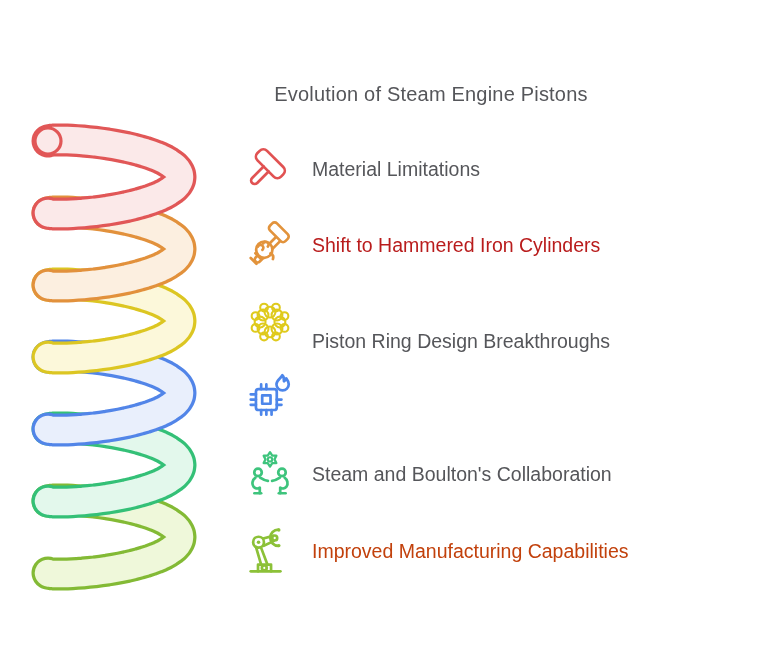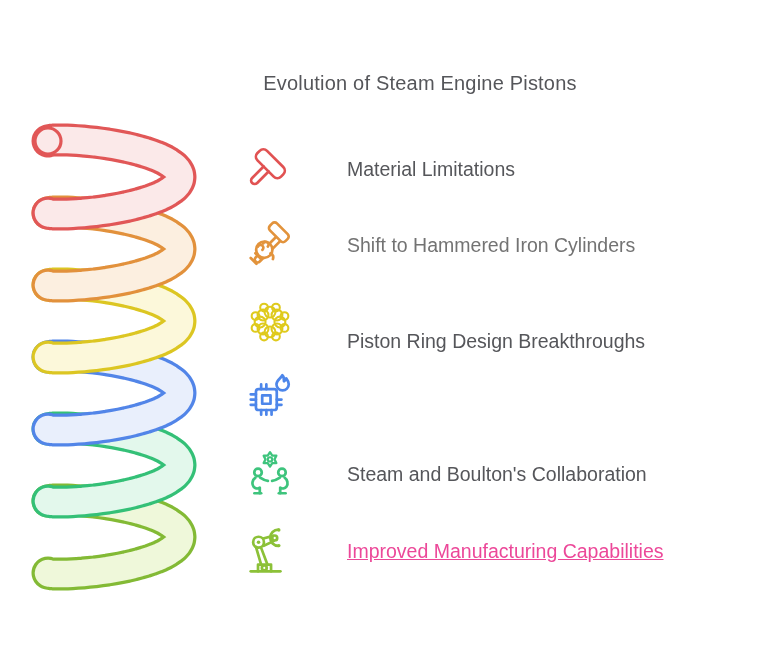--- a/index.html
+++ b/index.html
@@ -1,26 +1,26 @@
 <!DOCTYPE html>
 <html><head>
 <meta charset="utf-8">
 <style>
   html,body{margin:0;padding:0;}
   body{
     width:768px;height:653px;background:#ffffff;position:relative;overflow:hidden;
     font-family:"Liberation Sans",sans-serif;
   }
   .title{
-    position:absolute;top:67px;left:222px;width:386px;margin:5px;
+    position:absolute;top:67px;left:222px;width:386px;margin:16px;
     font-size:20px;font-weight:400;text-align:center;letter-spacing:.2px;
   }
   .spiral{position:absolute;left:0;top:0;}
   .items{position:absolute;left:245px;top:131px;width:510px;}
-  .row{height:76.4px;display:flex;align-items:center;gap:35px;}
+  .row{height:76.4px;display:flex;align-items:center;}
   .icon{width:50px;height:50px;flex:0 0 50px;display:flex;align-items:center;justify-content:center;}
   .icon svg{width:50px;height:50px;display:block;}
   .icon svg *{vector-effect:none;}
   .ico-stroke{fill:none;stroke:currentColor;stroke-width:2.6;stroke-linecap:round;stroke-linejoin:round;}
   .ico-thin{fill:none;stroke:currentColor;stroke-width:2;stroke-linecap:round;stroke-linejoin:round;}
   .ico-fillwhite{fill:#ffffff;stroke:currentColor;stroke-width:2.6;stroke-linecap:round;stroke-linejoin:round;}
   .ico-dot{fill:currentColor;stroke:none;}
   .label{font-size:19.5px;font-weight:400;padding-left:17px;white-space:nowrap;}
 </style>
 </head>
@@ -68,21 +68,21 @@
         </g>
         <circle class="ico-fillwhite" cx="18.5" cy="27.5" r="7.8"></circle>
         <path class="ico-stroke" d="M12.5 24.5 a2.7 2.7 0 1 1 4.2 3.2"></path>
         <path class="ico-stroke" d="M17.5 21.5 a2.7 2.7 0 1 1 4.4 3"></path>
         <path class="ico-stroke" d="M24.5 31 q3.5 1.5 2.3 5.5"></path>
         <g transform="rotate(45 33 11)">
           <rect class="ico-fillwhite" x="22" y="6.5" width="21" height="9.5" rx="3.2"></rect>
         </g>
       </svg>
     </span>
-    <span class="label" style="color: #737373;">Shift to Hammered Iron Cylinders</span>
+    <span class="label" style="color: #b91c1c;">Shift to Hammered Iron Cylinders</span>
   </div>
 
   <div class="row">
     <span class="icon" style="color: rgb(223, 202, 28);">
       <svg viewBox="0 0 48 48">
         <circle class="ico-thin" cx="33.5" cy="24" r="5.2"></circle>
           <circle class="ico-thin" cx="30.7" cy="30.7" r="5.2"></circle>
         <circle class="ico-thin" cx="24" cy="33.5" r="5.2"></circle>
           <circle class="ico-thin" cx="17.3" cy="30.7" r="5.2"></circle>
         <circle class="ico-thin" cx="14.5" cy="24" r="5.2"></circle>
@@ -149,16 +149,16 @@
         <circle class="ico-stroke" cx="13" cy="15.5" r="5.2"></circle>
         <circle class="ico-dot" cx="13" cy="15.5" r="1.7"></circle>
         <path class="ico-stroke" d="M17.5 12 L27 9.5"></path>
         <path class="ico-stroke" d="M18 19 L27.5 14.5"></path>
         <circle class="ico-stroke" cx="28.5" cy="11.5" r="2.4"></circle>
         <path class="ico-stroke" d="M32 3.5 A7.8 7.8 0 0 0 32 19.1"></path>
         <circle class="ico-dot" cx="32.5" cy="3.8" r="1.6"></circle>
         <circle class="ico-dot" cx="32.5" cy="18.8" r="1.6"></circle>
       </svg>
     </span>
-    <span class="label" style="color: #ec4899; text-decoration: underline;">Improved Manufacturing Capabilities</span>
+    <span class="label" style="color: #c2410c;">Improved Manufacturing Capabilities</span>
   </div>
 
 </div>
 
 </body></html>

